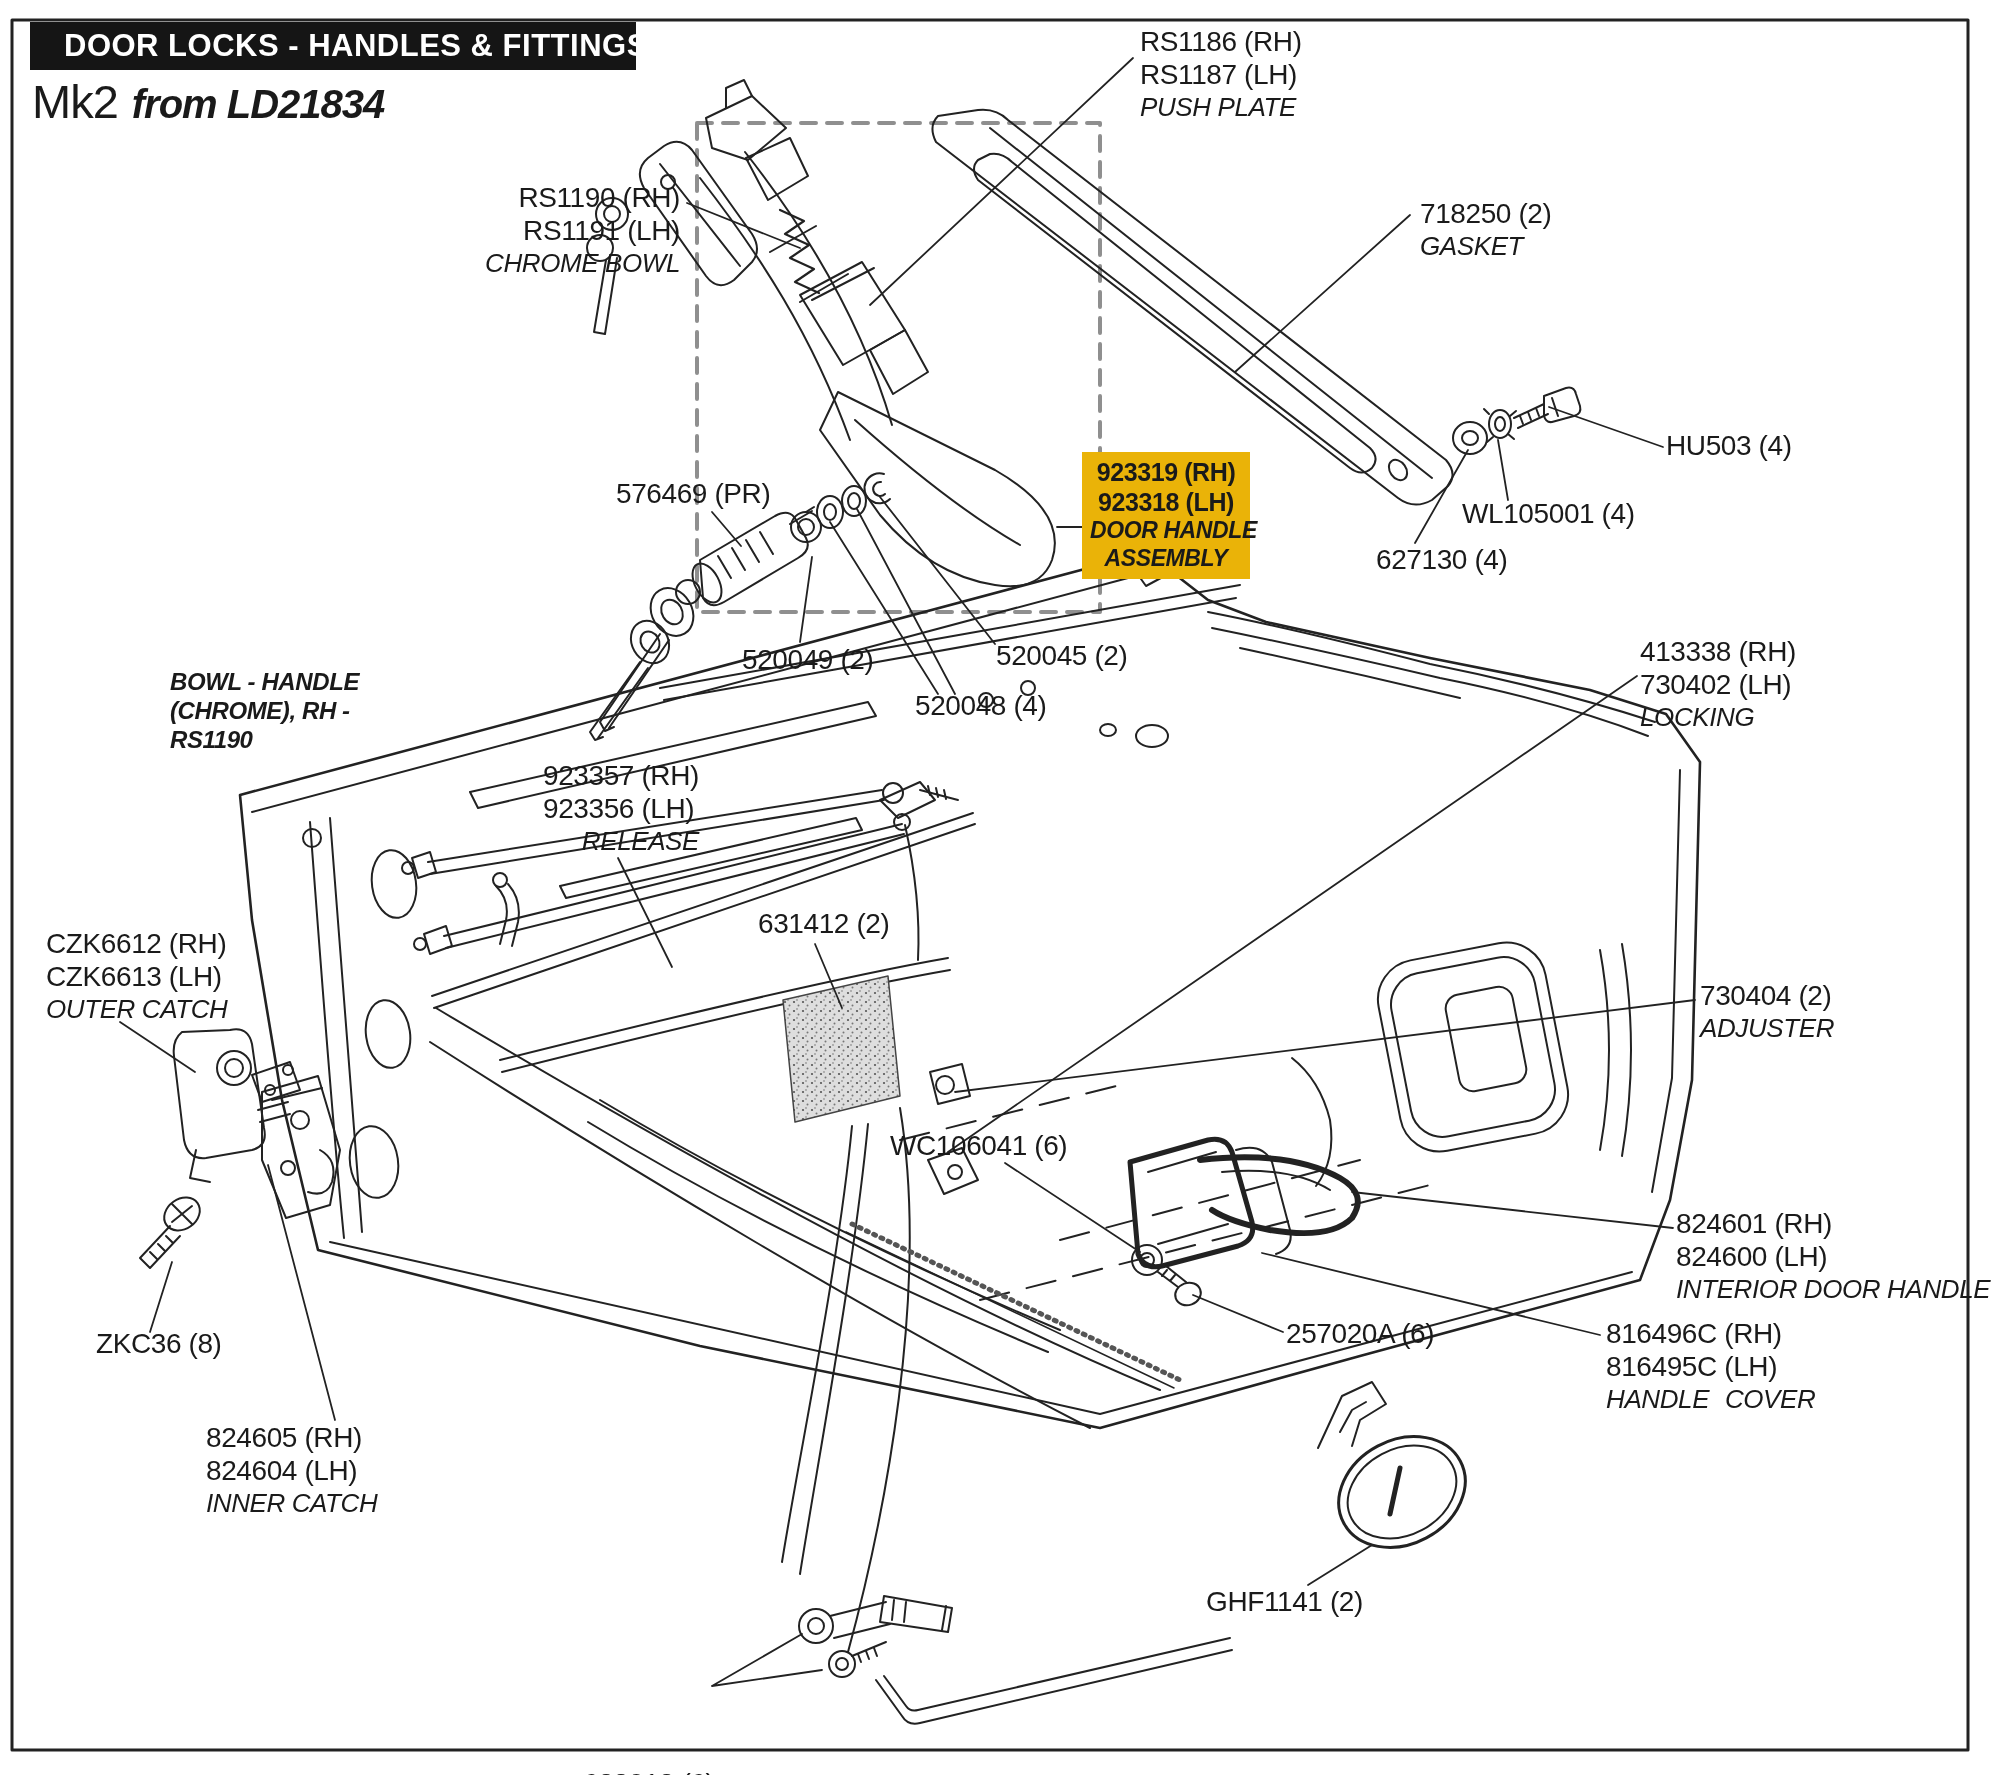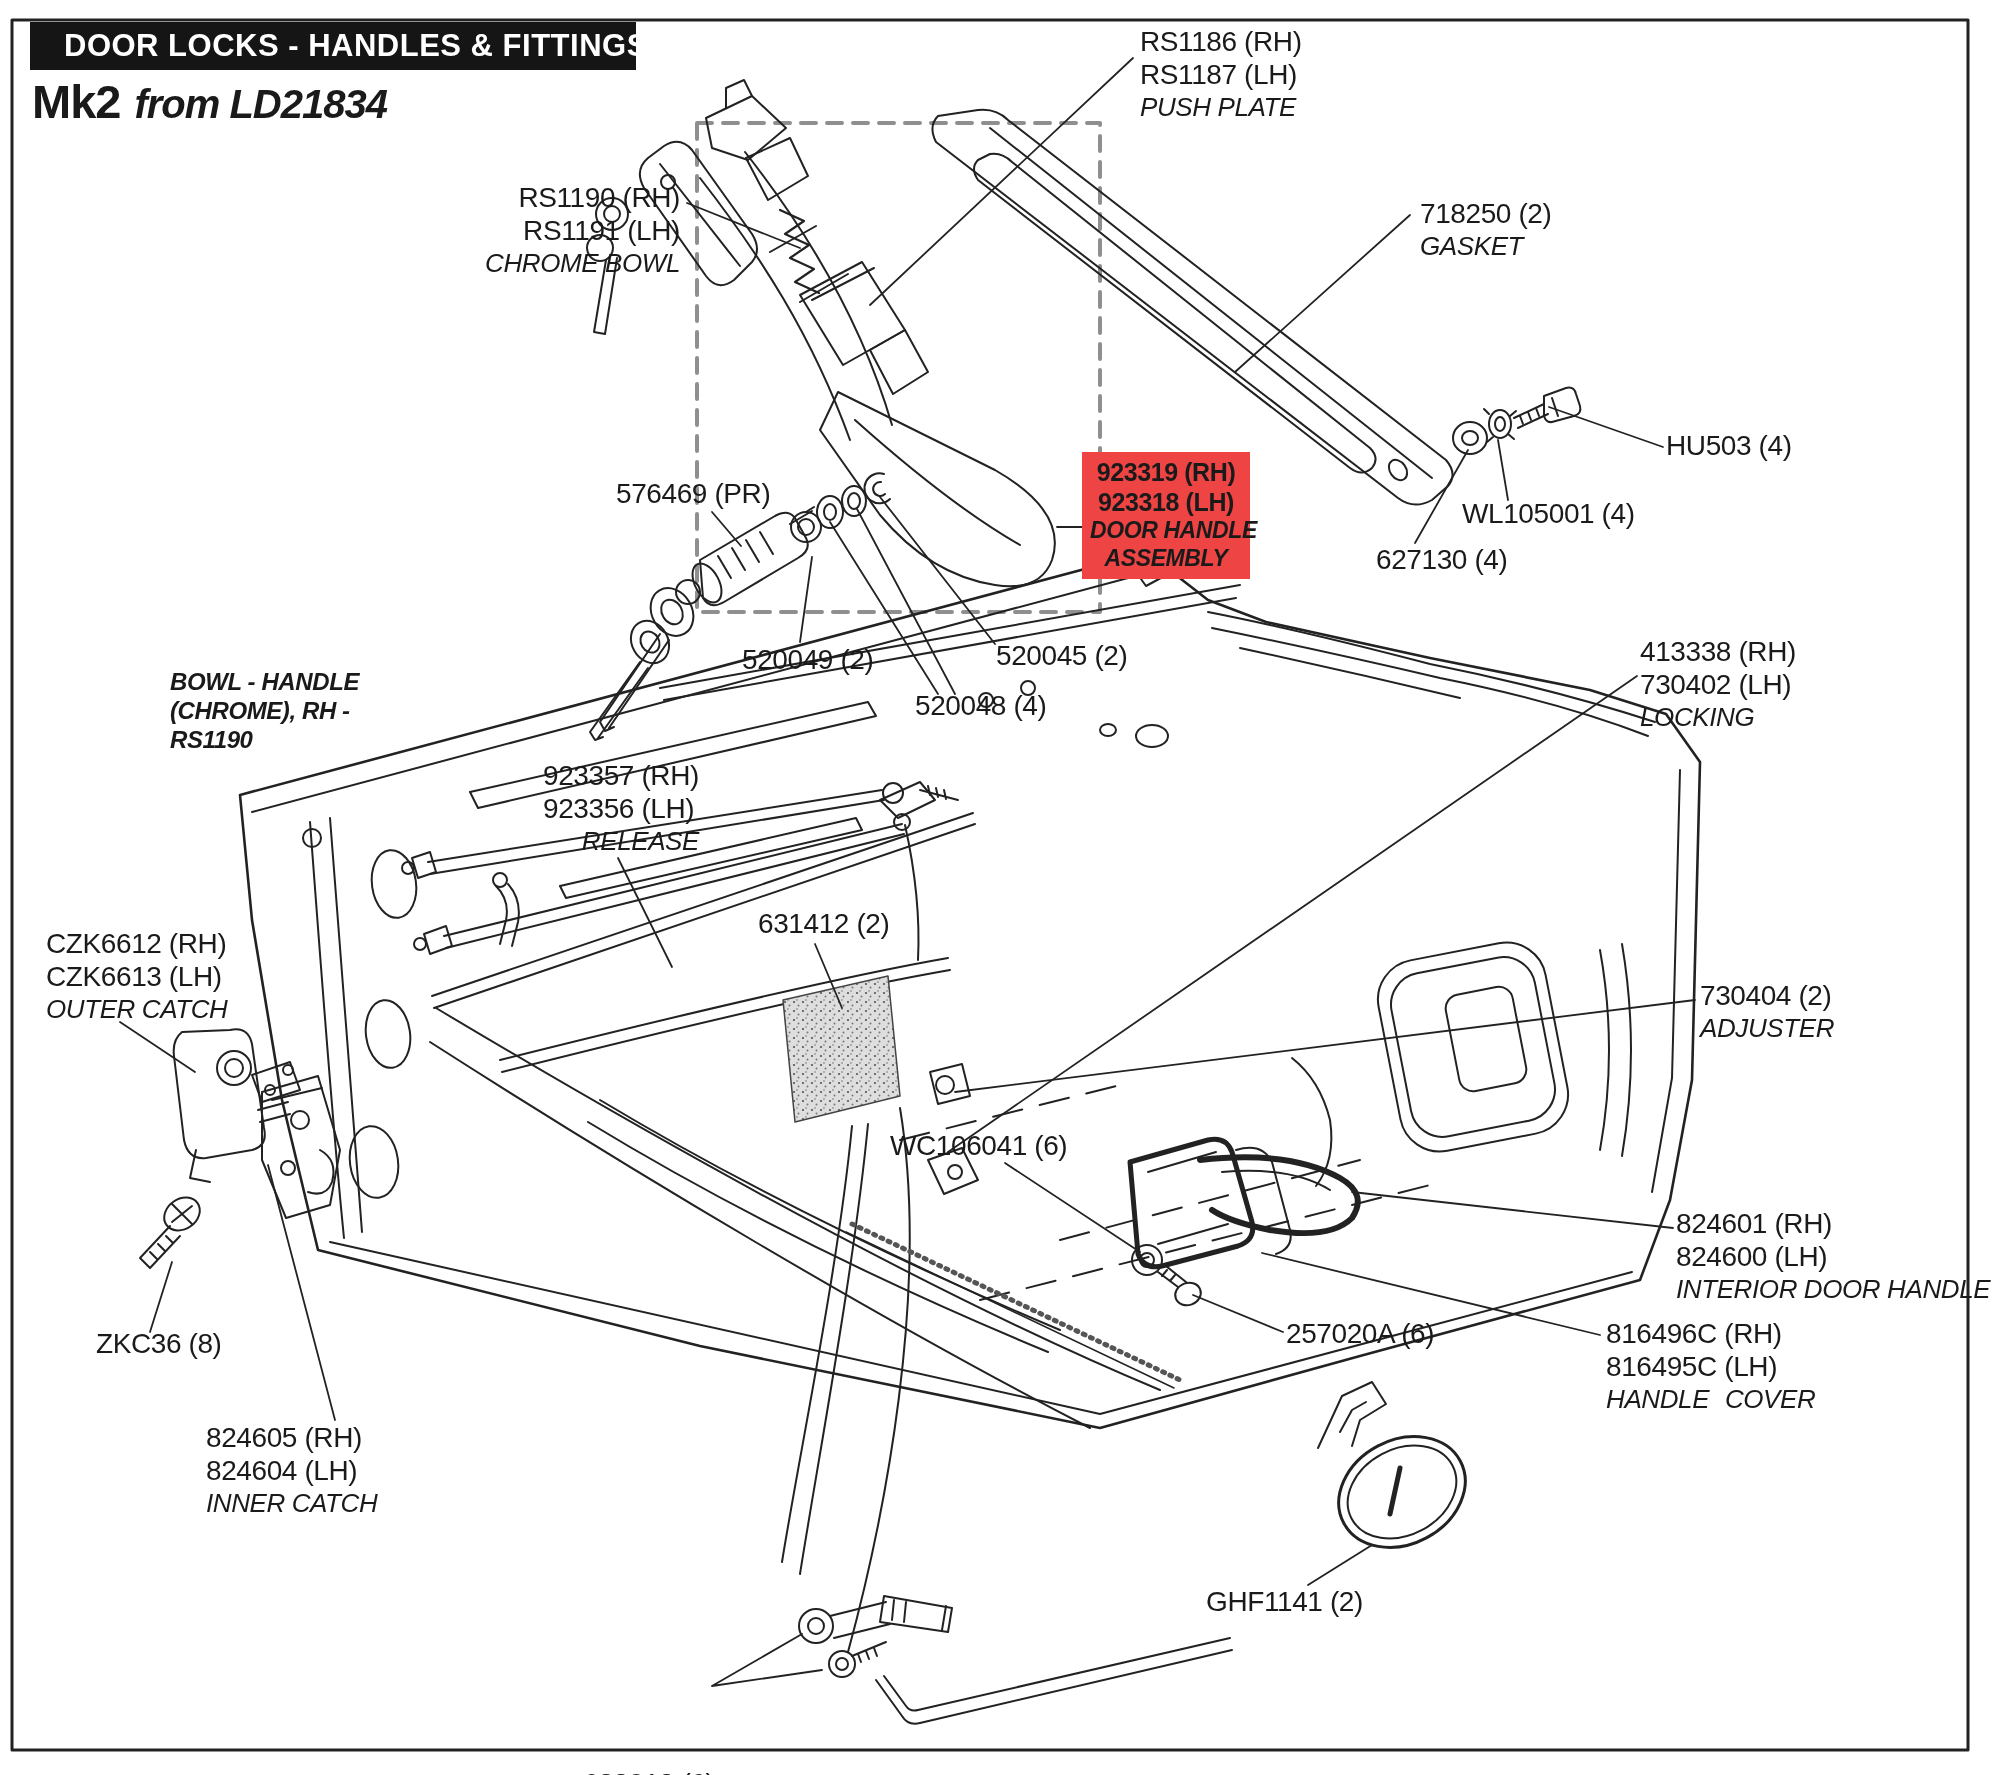--- a/index.html
+++ b/index.html
@@ -3,28 +3,28 @@
 <meta charset="utf-8">
 <style>
   html,body{margin:0;padding:0;background:#fff;}
   .page{position:relative;width:2000px;height:1775px;background:#fff;overflow:hidden;
         font-family:"Liberation Sans",sans-serif;color:#1a1a1a;}
   svg.art{position:absolute;left:0;top:0;}
   .banner{position:absolute;left:30px;top:22px;width:606px;height:48px;background:#151515;
           display:flex;align-items:center;}
   .banner span{color:#fff;font-weight:bold;font-size:31px;letter-spacing:.5px;padding-left:34px;white-space:nowrap;}
   .model{position:absolute;left:32px;top:74px;white-space:nowrap;}
-  .model .mk{font-size:47px;font-weight:bold;letter-spacing:-1px;}
+  .model .mk{font-size:47px;font-weight:normal;letter-spacing:-1px;}
   .model .suffix{font-size:40px;font-weight:bold;font-style:italic;margin-left:14px;letter-spacing:-1px;}
   .lbl{position:absolute;font-size:28px;line-height:1.17;letter-spacing:-0.4px;white-space:nowrap;}
   .lbl span{display:block;}
   .lbl .it{font-style:italic;font-size:26px;}
   .ra{text-align:right;}
   .boldit{font-weight:bold;font-style:italic;font-size:24px;line-height:1.2;}
-  .hl{background:#ef4444;padding:5px 8px 7px 8px;text-align:center;font-weight:bold;font-size:25px;line-height:1.2;}
+  .hl{background:#eab308;padding:5px 8px 7px 8px;text-align:center;font-weight:bold;font-size:25px;line-height:1.2;}
   .hl .it{font-size:23px;font-weight:bold;}
   .wsp{word-spacing:9px;}
 </style>
 </head>
 <body>
 
 <div class="page">
 
 <svg class="art" width="2000" height="1775" viewBox="0 0 2000 1775" fill="none" stroke="#222" stroke-width="2" stroke-linecap="round" stroke-linejoin="round">
 

